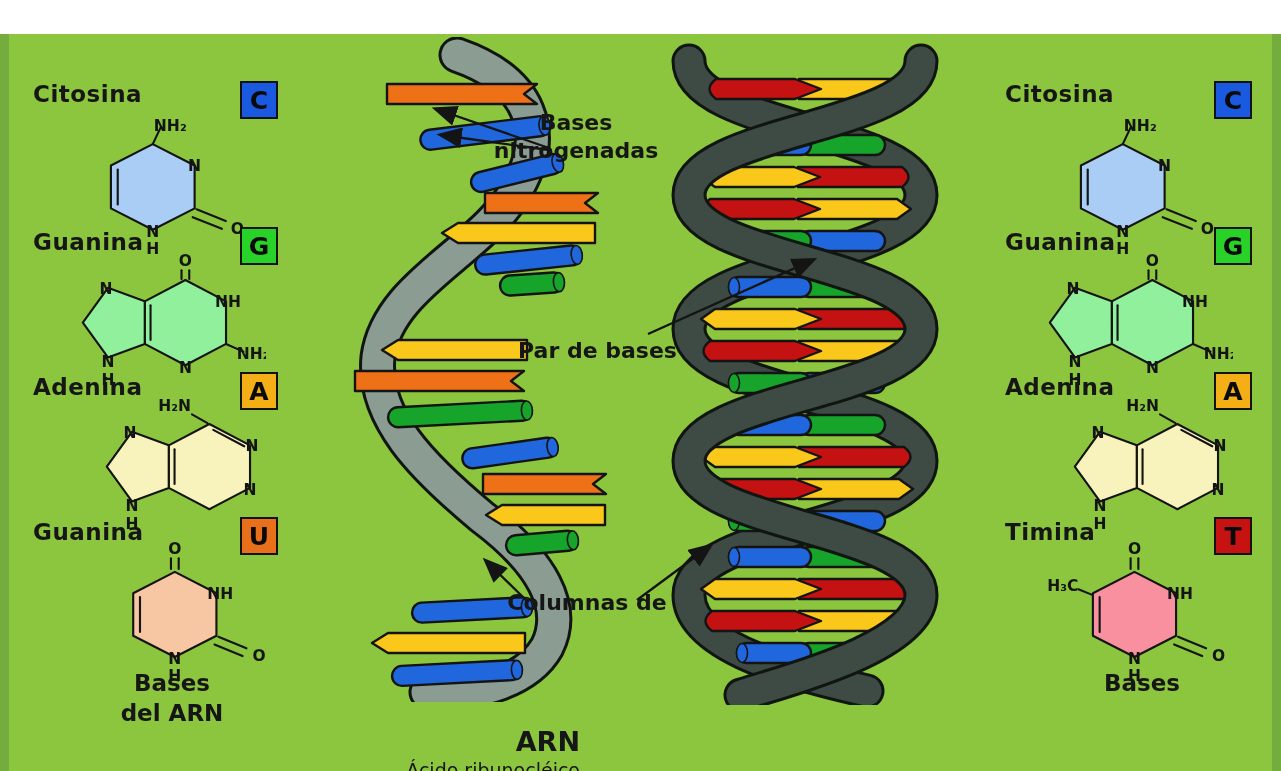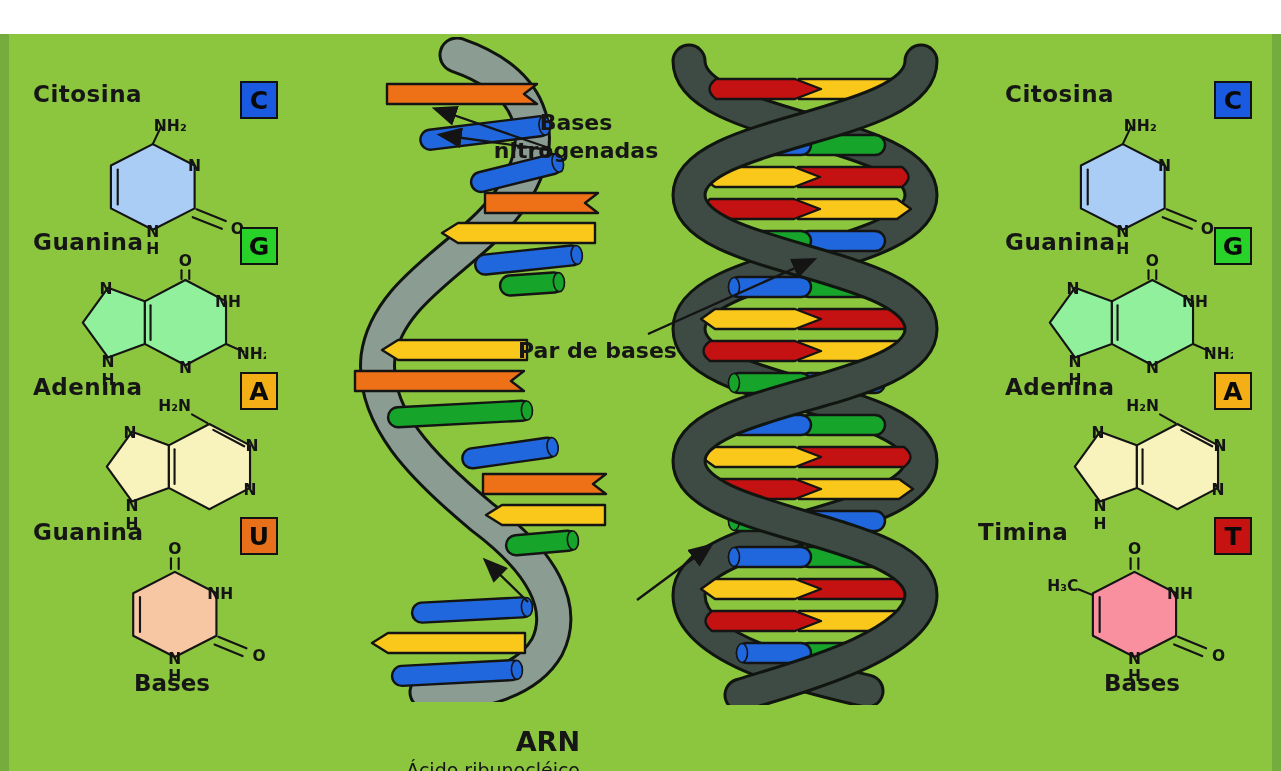--- a/index.html
+++ b/index.html
@@ -107,20 +107,21 @@
     <line x1="126" y1="109" x2="155" y2="121"></line>
     <text x="85" y="16" text-anchor="middle">O</text>
     <text x="132" y="62" text-anchor="middle">NH</text>
     <text x="85" y="129" text-anchor="middle">N</text>
     <text x="85" y="147" text-anchor="middle">H</text>
     <text x="172" y="126" text-anchor="middle">O</text>
   </svg>
 
   <div class="caption" style="left:92px;top:640px;width:160px;">
     <div>Bases</div>
+    <div>del ARN</div>
   </div>
 
   <div class="base-label" style="left:1005px;top:52px;">Citosina</div>
   <div class="letterbox" style="left: 1214px; top: 52px; background: rgb(26, 90, 224);">
       <span>C</span>
     </div>
   <svg class="struct" style="left:1040px;top:84px;" width="185" height="146" viewBox="0 0 190 150">
     <line x1="85" y1="32" x2="93" y2="15"></line>
     <polygon points="85,32 128,54 128,98 85,120 42,98 42,54" fill="#a9cdf4"></polygon>
     <line x1="49" y1="58" x2="49" y2="94"></line>
@@ -164,21 +165,21 @@
     <line x1="116" y1="56" x2="116" y2="92"></line>
     <line x1="156" y1="36" x2="188" y2="53"></line>
     <text x="116" y="17" text-anchor="middle">H₂N</text>
     <text x="196" y="58" text-anchor="middle">N</text>
     <text x="194" y="103" text-anchor="middle">N</text>
     <text x="70" y="44" text-anchor="middle">N</text>
     <text x="72" y="120" text-anchor="middle">N</text>
     <text x="72" y="138" text-anchor="middle">H</text>
   </svg>
 
-  <div class="base-label" style="left:978px;top:490px;text-align:right;">Timina</div>
+  <div class="base-label" style="left:1005px;top:490px;text-align:right;">Timina</div>
   <div class="letterbox" style="left: 1214px; top: 488px; background: rgb(199, 18, 18);">
       <span>T</span>
     </div>
   <svg class="struct" style="left:1030px;top:510px;" width="208" height="150" viewBox="0 0 215 155">
     <line x1="104" y1="20" x2="104" y2="31"></line>
       <line x1="112" y1="20" x2="112" y2="31"></line>
     <line x1="50" y1="52" x2="65" y2="58"></line>
     <polygon points="108,34 151,56 151,100 108,122 65,100 65,56" fill="#f8909f"></polygon>
     <line x1="72" y1="60" x2="72" y2="96"></line>
     <line x1="153" y1="101" x2="182" y2="113"></line>
@@ -346,20 +347,21 @@
     <path id="dna-s2-outline" fill="none" stroke="#10150f" stroke-width="35" stroke-linecap="round" d="M276 24 C276 92 44 92 44 158 C44 224 276 224 276 292 C276 358 44 358 44 424 C44 490 276 490 276 558 C276 610 140 644 96 658"></path>
     <path id="dna-s2" fill="none" stroke-width="29" stroke-linecap="round" d="M276 24 C276 92 44 92 44 158 C44 224 276 224 276 292 C276 358 44 358 44 424 C44 490 276 490 276 558 C276 610 140 644 96 658" stroke="#3e4a44"></path>
   </svg>
 
   <div class="annot center" style="left:486px;top:80px;width:180px;">
     <div>Bases</div>
     <div>nitrogenadas</div>
   </div>
   <div class="annot nowrap" style="left:518px;top:308px;">Par de bases</div>
   <div class="annot center" style="left:492px;top:560px;width:190px;">
+    <div>Columnas de</div>
   </div>
 
   <svg id="annot-arrows" width="1281" height="771" viewBox="0 0 1281 771">
     <defs>
       <marker id="arr" markerWidth="11" markerHeight="9" refX="9" refY="4.5" orient="auto">
         <path d="M0,0 L11,4.5 L0,9 Z" fill="#141414"></path>
       </marker>
     </defs>
     <path d="M549,119 L436,80" stroke="#141414" stroke-width="2.3" fill="none" marker-end="url(#arr)"></path>
     <path d="M549,121 L441,106" stroke="#141414" stroke-width="2.3" fill="none" marker-end="url(#arr)"></path>

